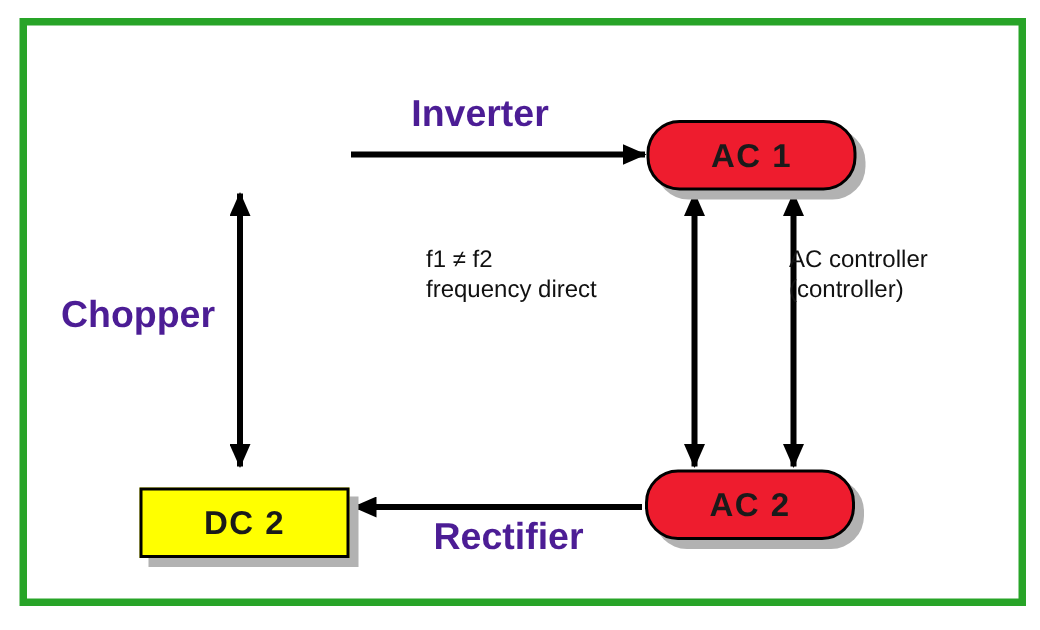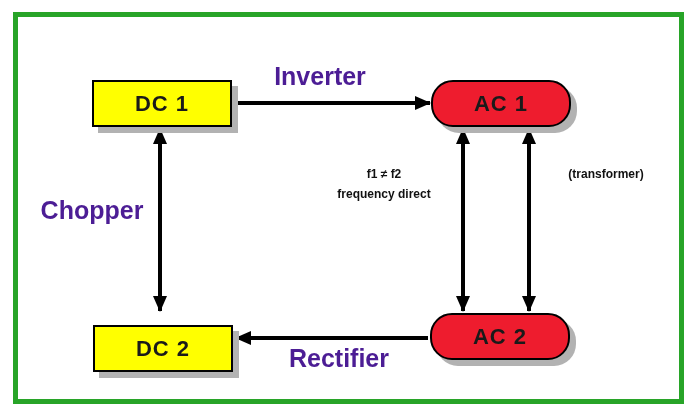--- a/index.html
+++ b/index.html
@@ -24,22 +24,22 @@
   #box-dc2 { left: 93px;  top: 325px; }
   #box-ac2 { left: 430px; top: 313px; }
   .biglabel {
     position: absolute; font-weight: bold; font-size: 25px; color: #4c1d95;
     text-align: center; white-space: nowrap;
   }
   #label-inverter  { left: 220px; top: 62px;  width: 200px; }
   #label-chopper   { left: 12px;  top: 196px; width: 160px; }
   #label-rectifier { left: 239px; top: 344px; width: 200px; }
   .note {
-    position: absolute; font-weight: bold; font-size: 12px; line-height: 20px;
-    color: #111111; text-align: center; white-space: nowrap;
+    position: absolute; font-weight: normal; font-size: 16px; line-height: 20px;
+    color: #111111; text-align: left; white-space: nowrap;
   }
   #note-cyclo { left: 284px; top: 164px; width: 200px; }
   #note-trafo { left: 526px; top: 164px; width: 160px; }
   svg.arrows { position: absolute; left: 0; top: 0; pointer-events: none; }
 </style>
 </head>
 <body>
 
 <div class="canvas">
 
@@ -51,31 +51,31 @@
         <path d="M0,0 L16,7 L0,14 Z" fill="#000000"></path>
       </marker>
     </defs>
     <line x1="234" y1="103" x2="430" y2="103" stroke="#000" stroke-width="4" marker-end="url(#ah)"></line>
     <line x1="428" y1="338" x2="236" y2="338" stroke="#000" stroke-width="4" marker-end="url(#ah)"></line>
     <line x1="160" y1="129" x2="160" y2="311" stroke="#000" stroke-width="4" marker-start="url(#ah)" marker-end="url(#ah)"></line>
     <line x1="463" y1="129" x2="463" y2="311" stroke="#000" stroke-width="4" marker-start="url(#ah)" marker-end="url(#ah)"></line>
     <line x1="529" y1="129" x2="529" y2="311" stroke="#000" stroke-width="4" marker-start="url(#ah)" marker-end="url(#ah)"></line>
   </svg>
 
-  <div class="box box-yellow" id="box-dc1">DC 1</div>
   <div class="box box-red" id="box-ac1">AC 1</div>
   <div class="box box-yellow" id="box-dc2">DC 2</div>
   <div class="box box-red" id="box-ac2">AC 2</div>
 
   <div class="biglabel" id="label-inverter">Inverter</div>
   <div class="biglabel" id="label-chopper">Chopper</div>
   <div class="biglabel" id="label-rectifier">Rectifier</div>
 
   <div class="note" id="note-cyclo">
     <div>f1 ≠ f2</div>
     <div>frequency direct</div>
   </div>
 
   <div class="note" id="note-trafo">
-    <div>(transformer)</div>
+    <div>AC controller</div>
+    <div>(controller)</div>
   </div>
 
 </div>
 
 </body></html>

